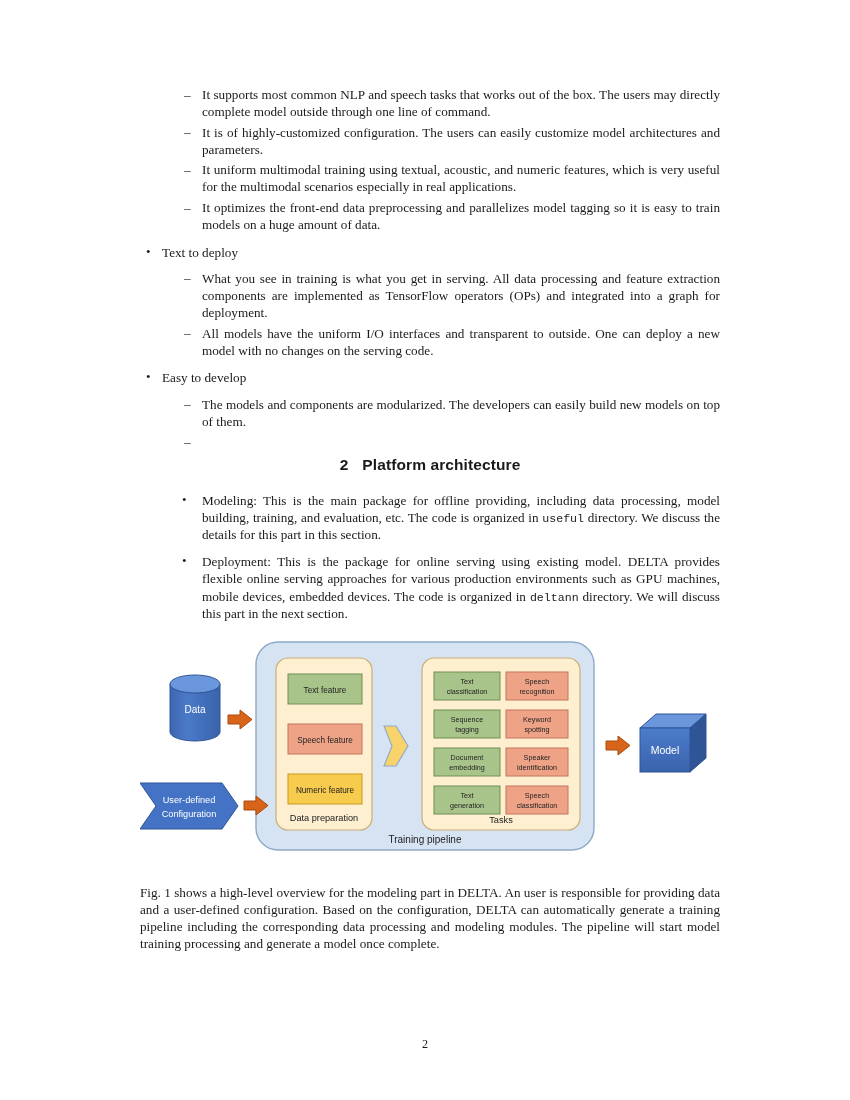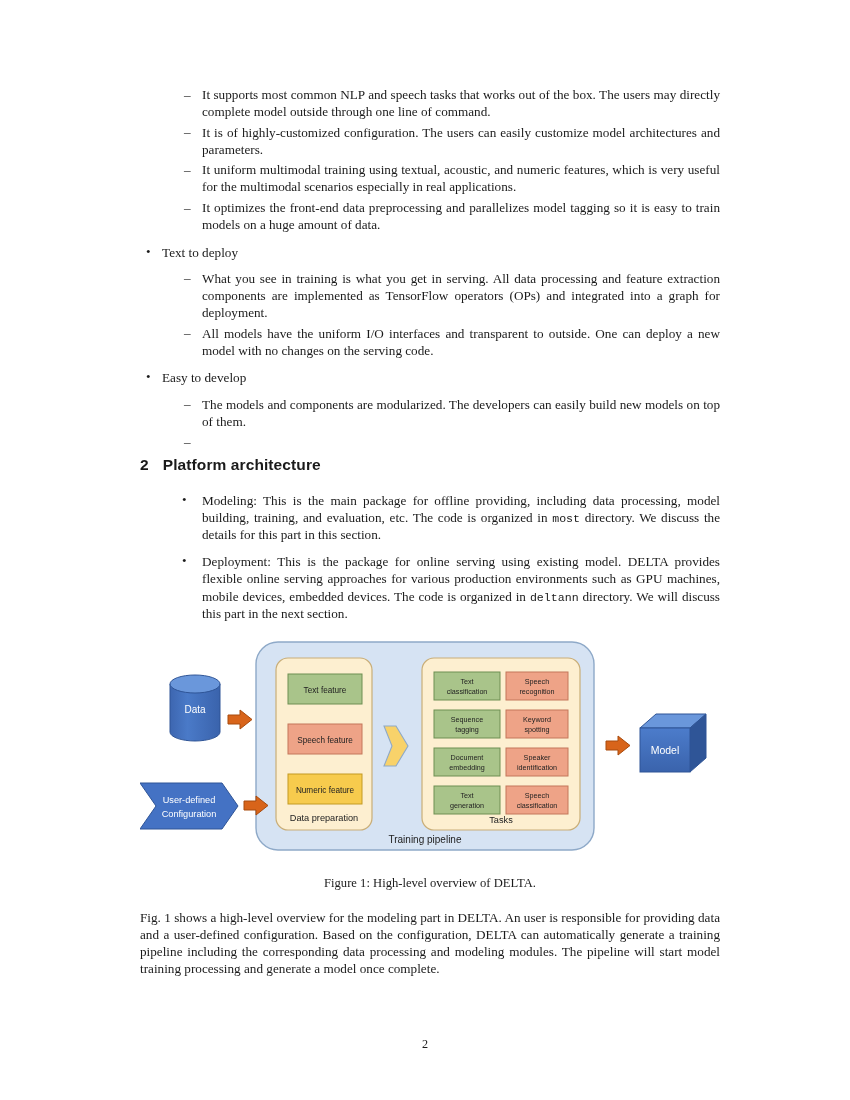--- a/index.html
+++ b/index.html
@@ -56,20 +56,21 @@
     font-size: 13.2px;
   }
   .block-gap { height: 7px; }
 
   h2.section {
     font-family: "Liberation Sans", "DejaVu Sans", sans-serif;
     font-size: 15.5px;
     font-weight: bold;
     margin: 26px 0 14px 0;
     letter-spacing: 0.1px;
+    text-align: center;
   }
   h2.section .num { margin-right: 14px; }
 
   p.body {
     font-size: 13.2px;
     line-height: 1.30;
     margin: 0 0 12px 0;
     text-align: justify;
     text-justify: inter-word;
   }
@@ -173,21 +174,21 @@
   <h2 class="section">
     <span class="num">2</span><span>Platform architecture</span>
   </h2>
 
 
   <div style="height:4px"></div>
 
   <ul class="lvl1-list">
     <li class="lvl1-item" style="margin-left:40px; text-align:justify; margin-bottom:10px;">
       <span class="bullet" style="left:2px">•</span>
-      <span>Modeling: This is the main package for offline providing, including data processing, model building, training, and evaluation, etc. The code is organized in </span><code class="mono">most</code><span> directory. We discuss the details for this part in this section.</span>
+      <span>Modeling: This is the main package for offline providing, including data processing, model building, training, and evaluation, etc. The code is organized in </span><code class="mono">useful</code><span> directory. We discuss the details for this part in this section.</span>
     </li>
     <li class="lvl1-item" style="margin-left:40px; text-align:justify;">
       <span class="bullet" style="left:2px">•</span>
       <span>Deployment: This is the package for online serving using existing model. DELTA provides flexible online serving approaches for various production environments such as GPU machines, mobile devices, embedded devices. The code is organized in </span><code class="mono">deltann</code><span> directory. We will discuss this part in the next section.</span>
     </li>
   </ul>
 
   <div class="figure-wrap">
     <div class="diagram">
       <svg width="580" height="230" viewBox="0 0 580 230" xmlns="http://www.w3.org/2000/svg">
@@ -280,21 +281,20 @@
 
         <g>
           <polygon points="500,92 550,92 566,78 516,78" fill="#6A97DB" stroke="#2F5597" stroke-width="1"></polygon>
           <polygon points="550,92 566,78 566,122 550,136" fill="#2F5597" stroke="#2F5597" stroke-width="1"></polygon>
           <rect x="500" y="92" width="50" height="44" fill="url(#cubeFront)" stroke="#2F5597" stroke-width="1"></rect>
         </g>
         <text x="525" y="118" text-anchor="middle" font-size="10.5" fill="#ffffff" font-family="Liberation Sans, DejaVu Sans, sans-serif">Model</text>
       </svg>
     </div>
 
-    <p class="fig-caption">Figure 1: High-level overview of DELTA.</p>
   </div>
 
   <div style="height:18px"></div>
 
   <p class="body">Fig. 1 shows a high-level overview for the modeling part in DELTA. An user is responsible for providing data and a user-defined configuration. Based on the configuration, DELTA can automatically generate a training pipeline including the corresponding data processing and modeling modules. The pipeline will start model training processing and generate a model once complete.</p>
 
   <div class="page-number">2</div>
 </div>
 
 </body></html>

